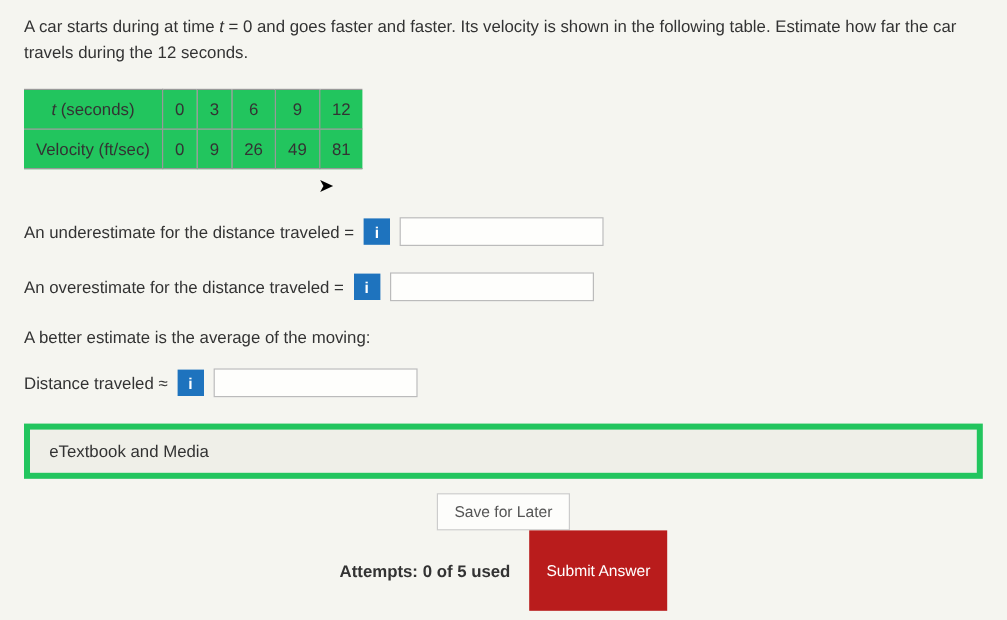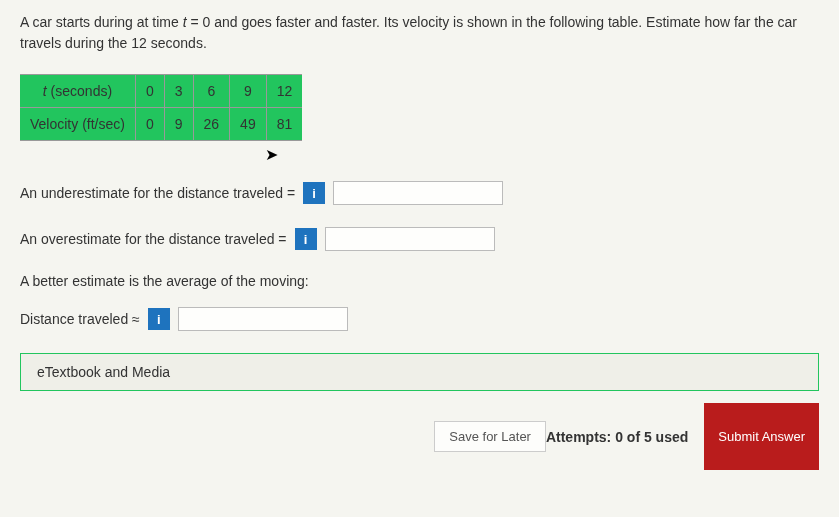--- a/index.html
+++ b/index.html
@@ -74,31 +74,32 @@
     border: 1px solid #bbb;
     background: #fefefc;
     padding: 0 4px;
     font-size: 13px;
   }
   .section-subtitle {
     font-size: 14px;
     margin: 8px 0 18px 0;
   }
   .etext-row {
-    border: 1px solid #22c55e;
+    border: 5px solid #22c55e;
     background: #efefe8;
     padding: 10px 16px;
     font-size: 14px;
     margin-top: 8px;
     margin-bottom: 12px;
   }
   .bottom-row {
     display: flex;
     align-items: center;
     justify-content: flex-end;
+    flex-direction: column;
   }
   .save-later {
     border: 1px solid #ccc;
     background: #fdfdfb;
     padding: 7px 14px;
     font-size: 13px;
     color: #555;
     cursor: pointer;
   }
   .right-bottom {

